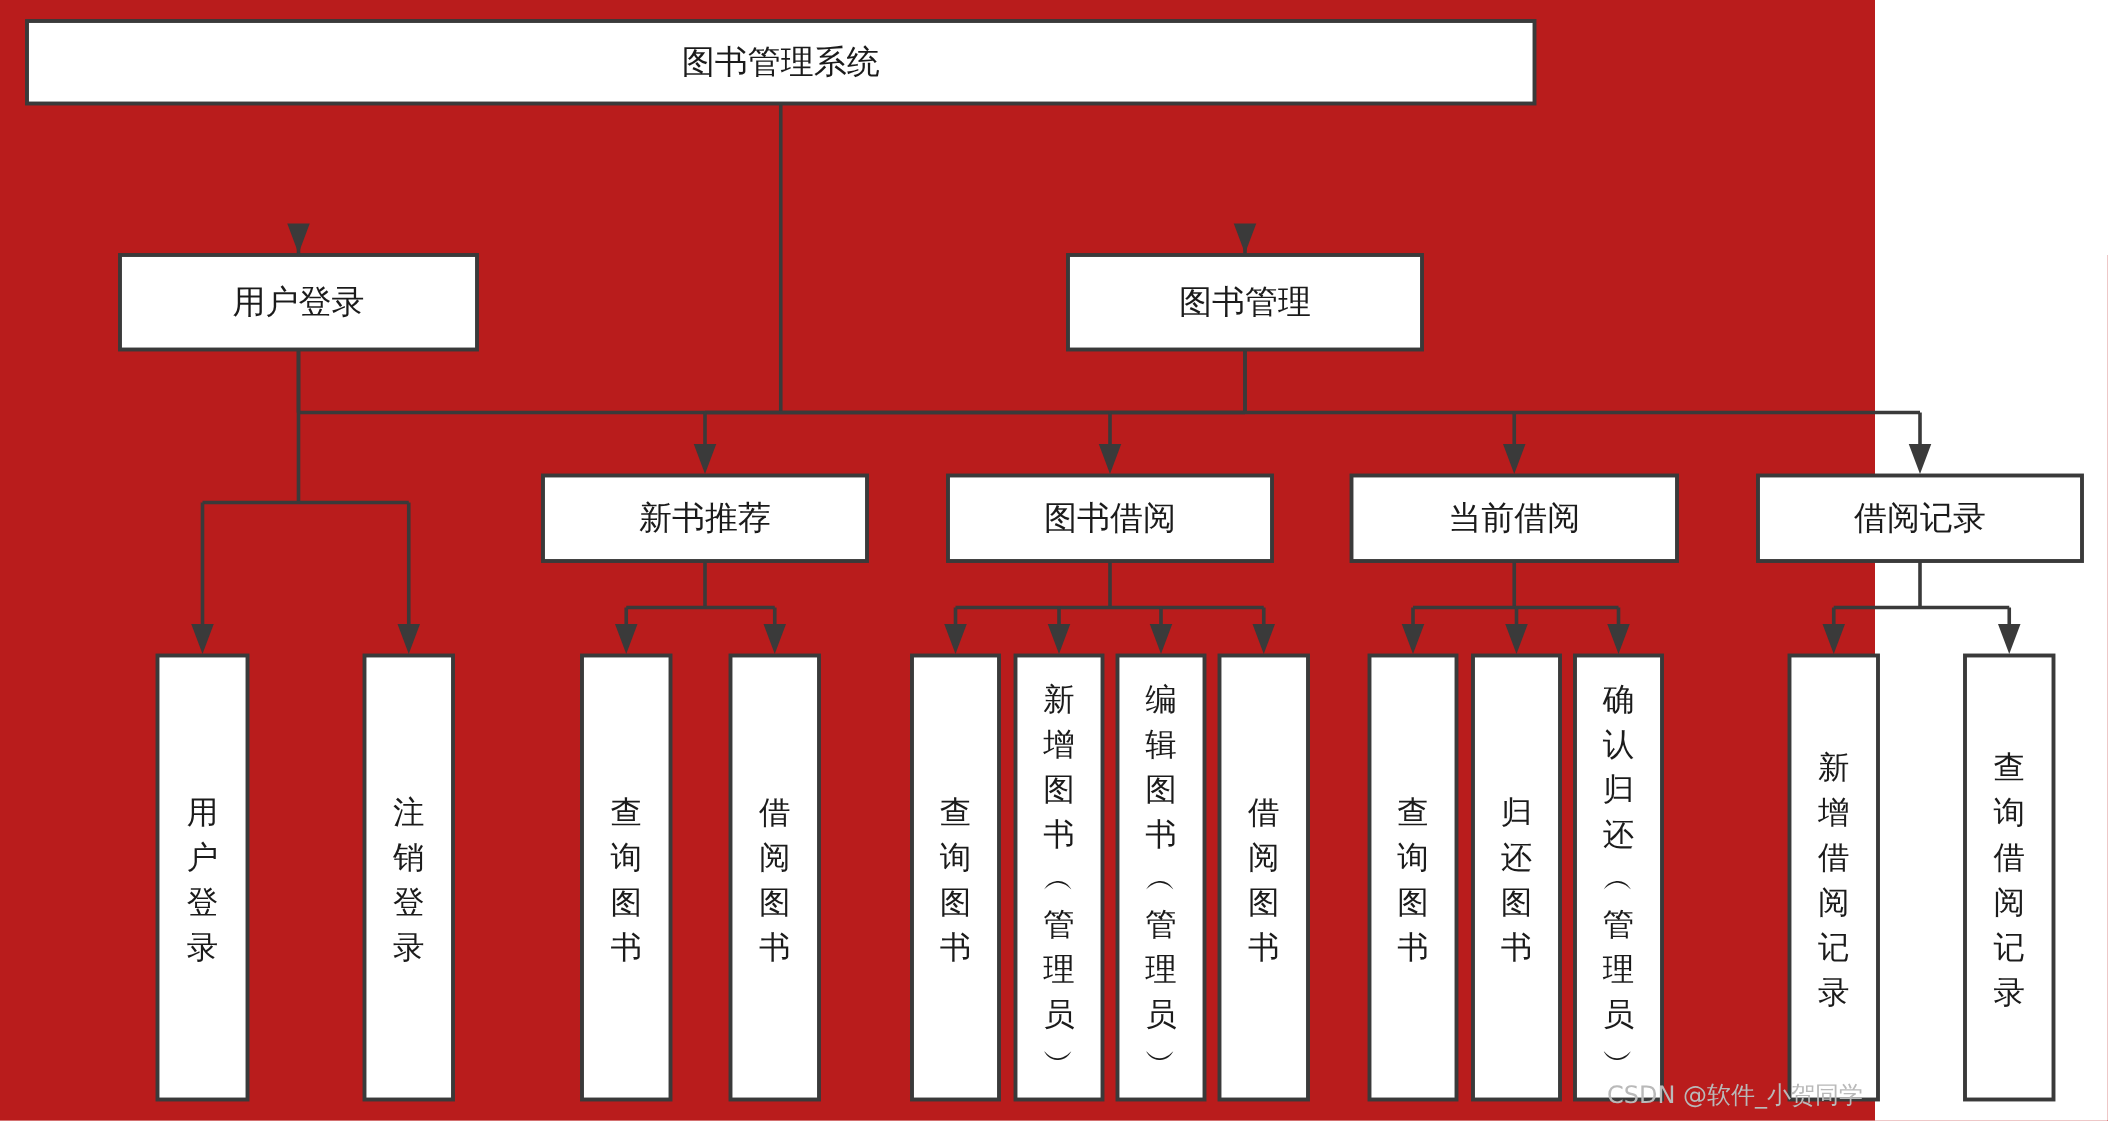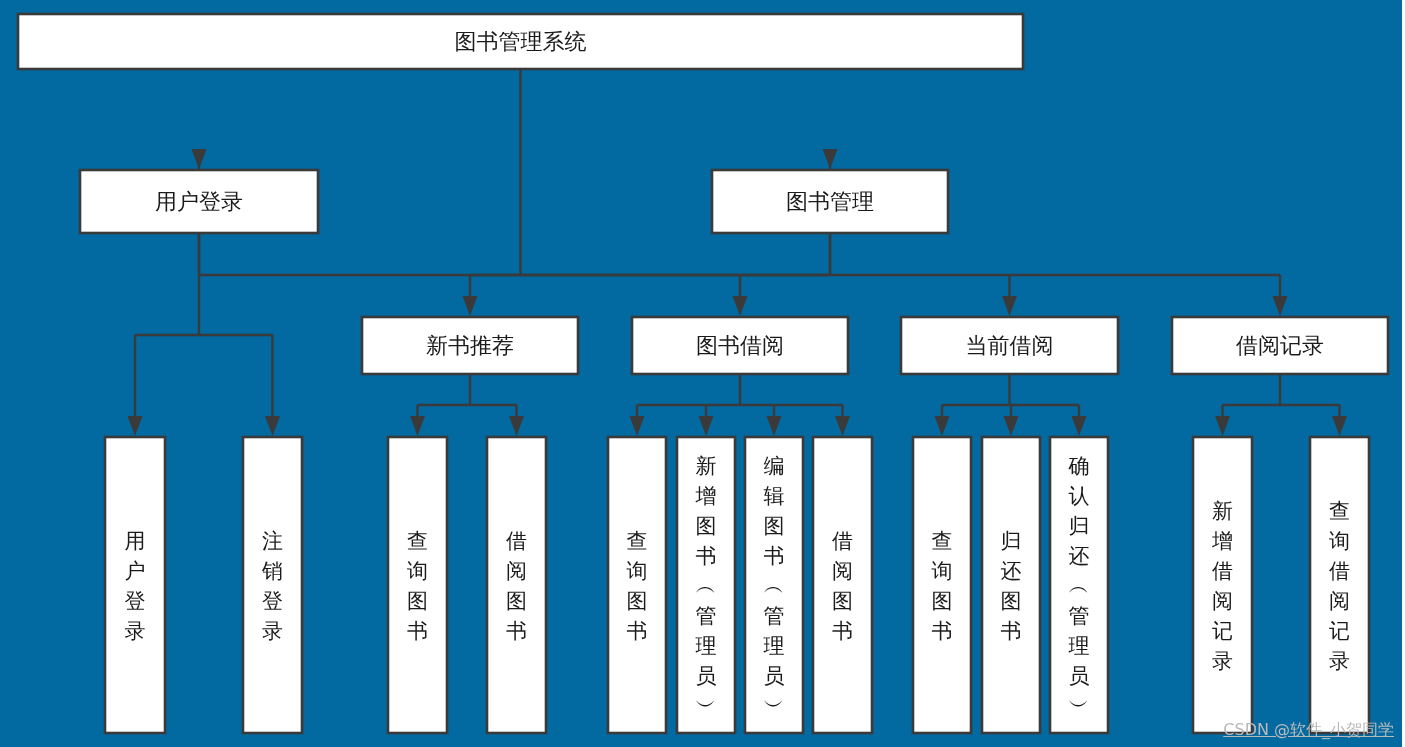--- a/index.html
+++ b/index.html
@@ -9,23 +9,23 @@
     background: #ffffff;
   }
   body {
     width: 1405px;
     height: 747px;
     overflow: hidden;
     font-family: "DejaVu Sans", "Liberation Sans", sans-serif;
   }
   #diagram-root {
     position: relative;
-    width: 1402px;
+    width: 1250px;
     height: 747px;
-    background: #0369a1;
+    background: #b91c1c;
   }
   svg#diagram-svg {
     position: absolute;
     top: 0;
     left: 0;
     width: 1405px;
     height: 747px;
     display: block;
   }
   .node-box {
@@ -59,21 +59,20 @@
   }
   .watermark-text {
     position: absolute;
     right: 8px;
     bottom: 6px;
     font-family: "DejaVu Sans", "Liberation Sans", sans-serif;
     font-size: 16px;
     color: #b9b9b9;
     white-space: nowrap;
     user-select: none;
-    text-decoration: underline;
   }
 </style>
 </head>
 <body>
 
 <div id="diagram-root">
   <svg id="diagram-svg" viewBox="0 0 1405 747">
     <g id="connectors-layer">
         <line class="connector-line" x1="520.5" y1="69" x2="520.5" y2="275"></line>
         <line class="connector-line" x1="199" y1="275" x2="830" y2="275"></line>

